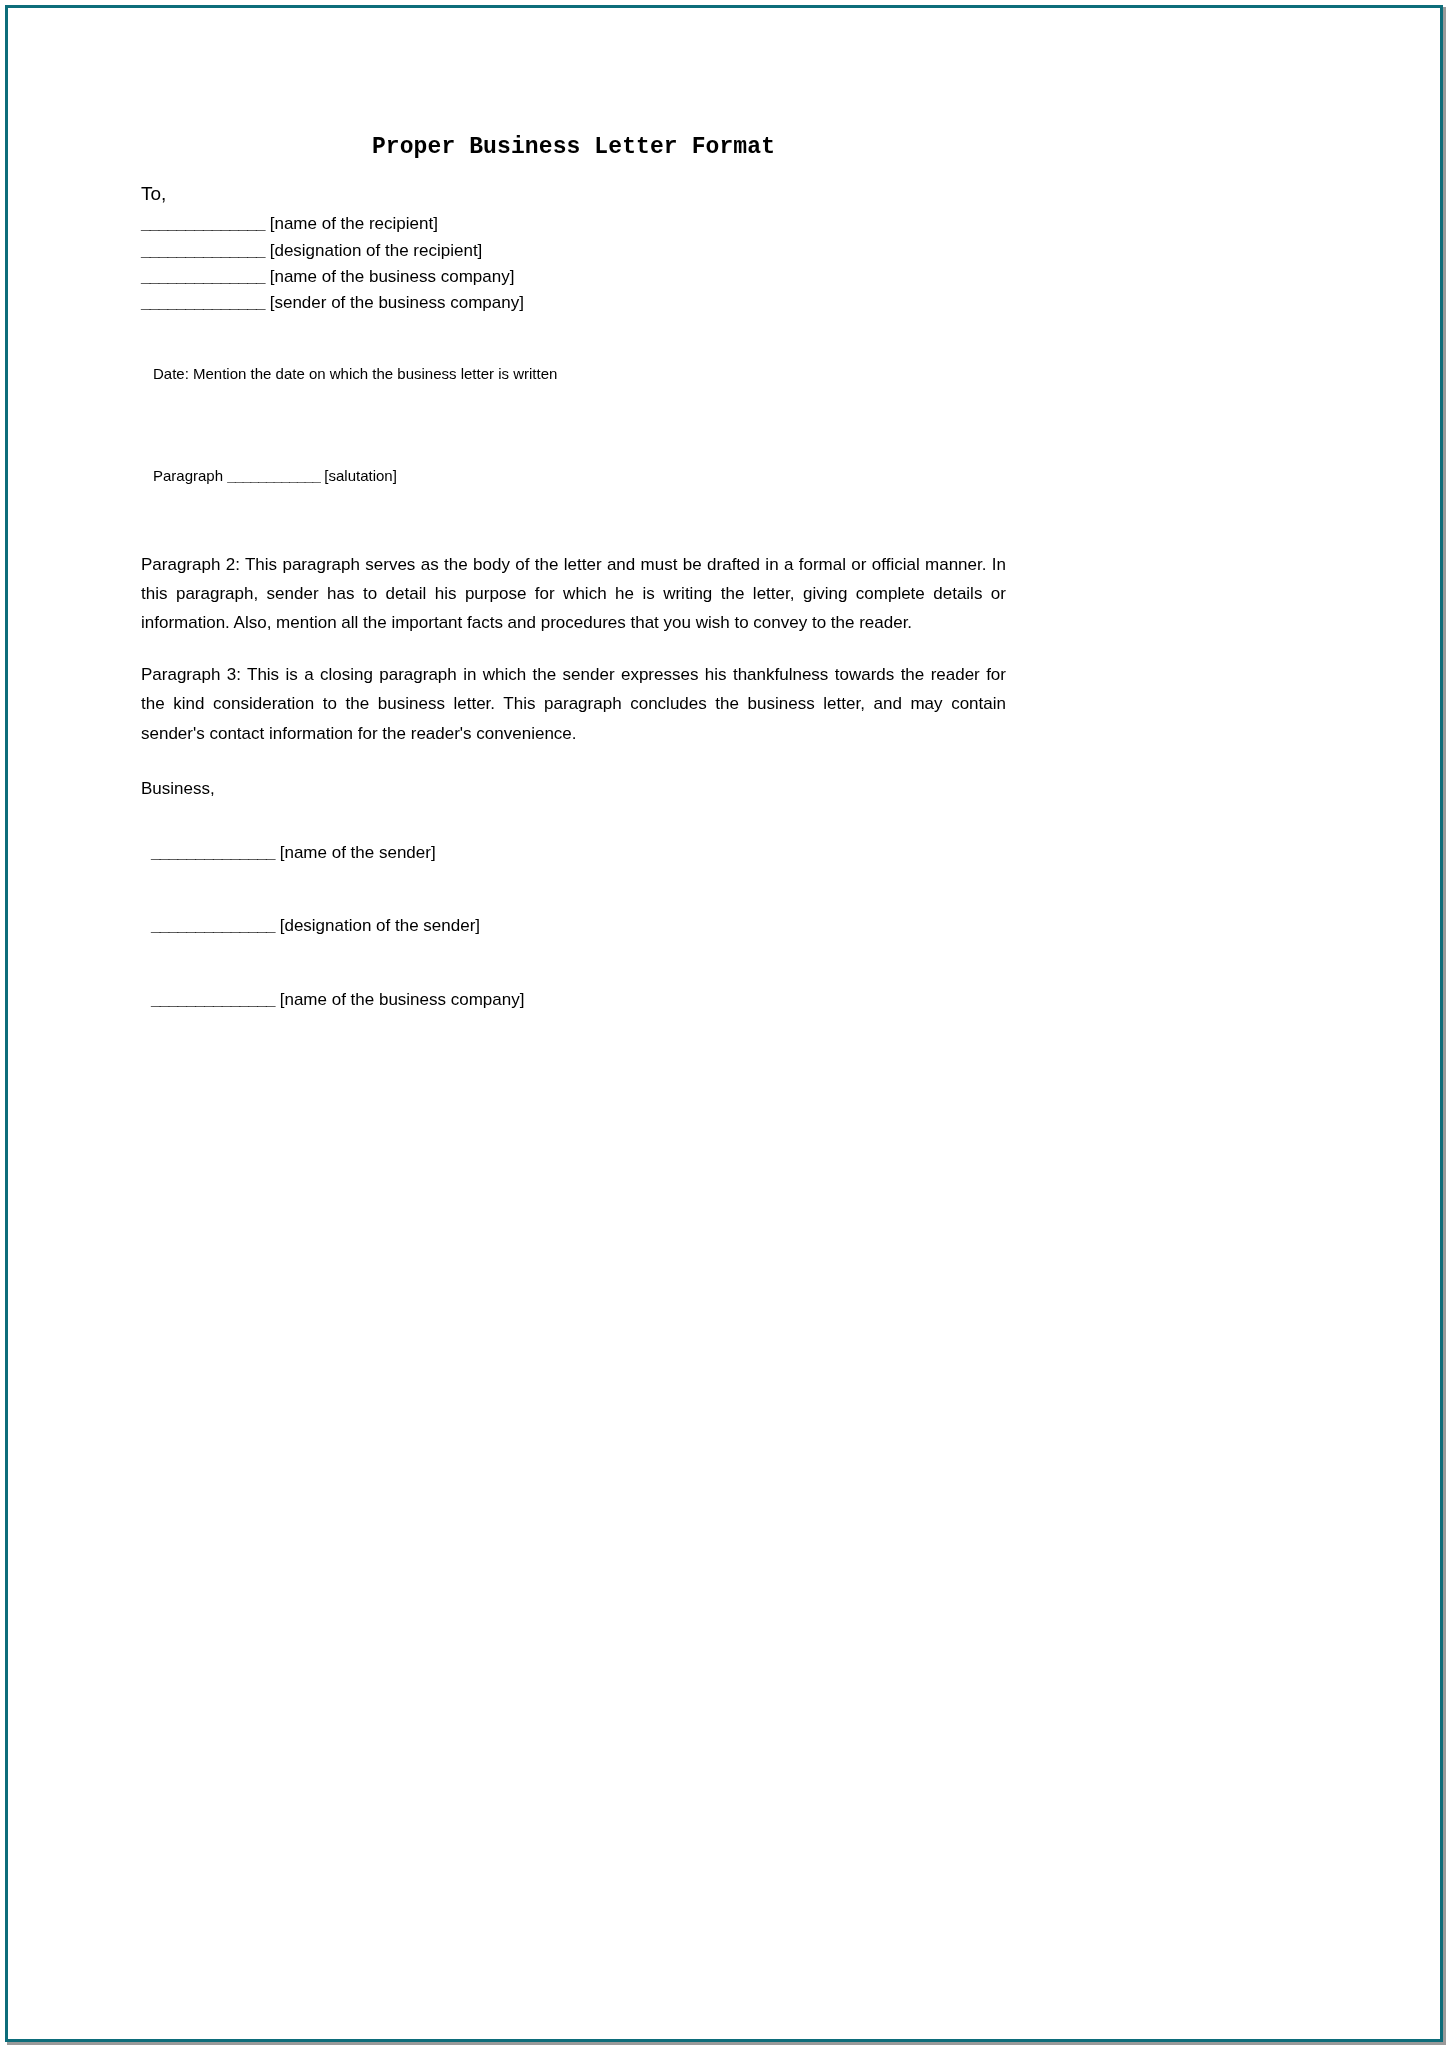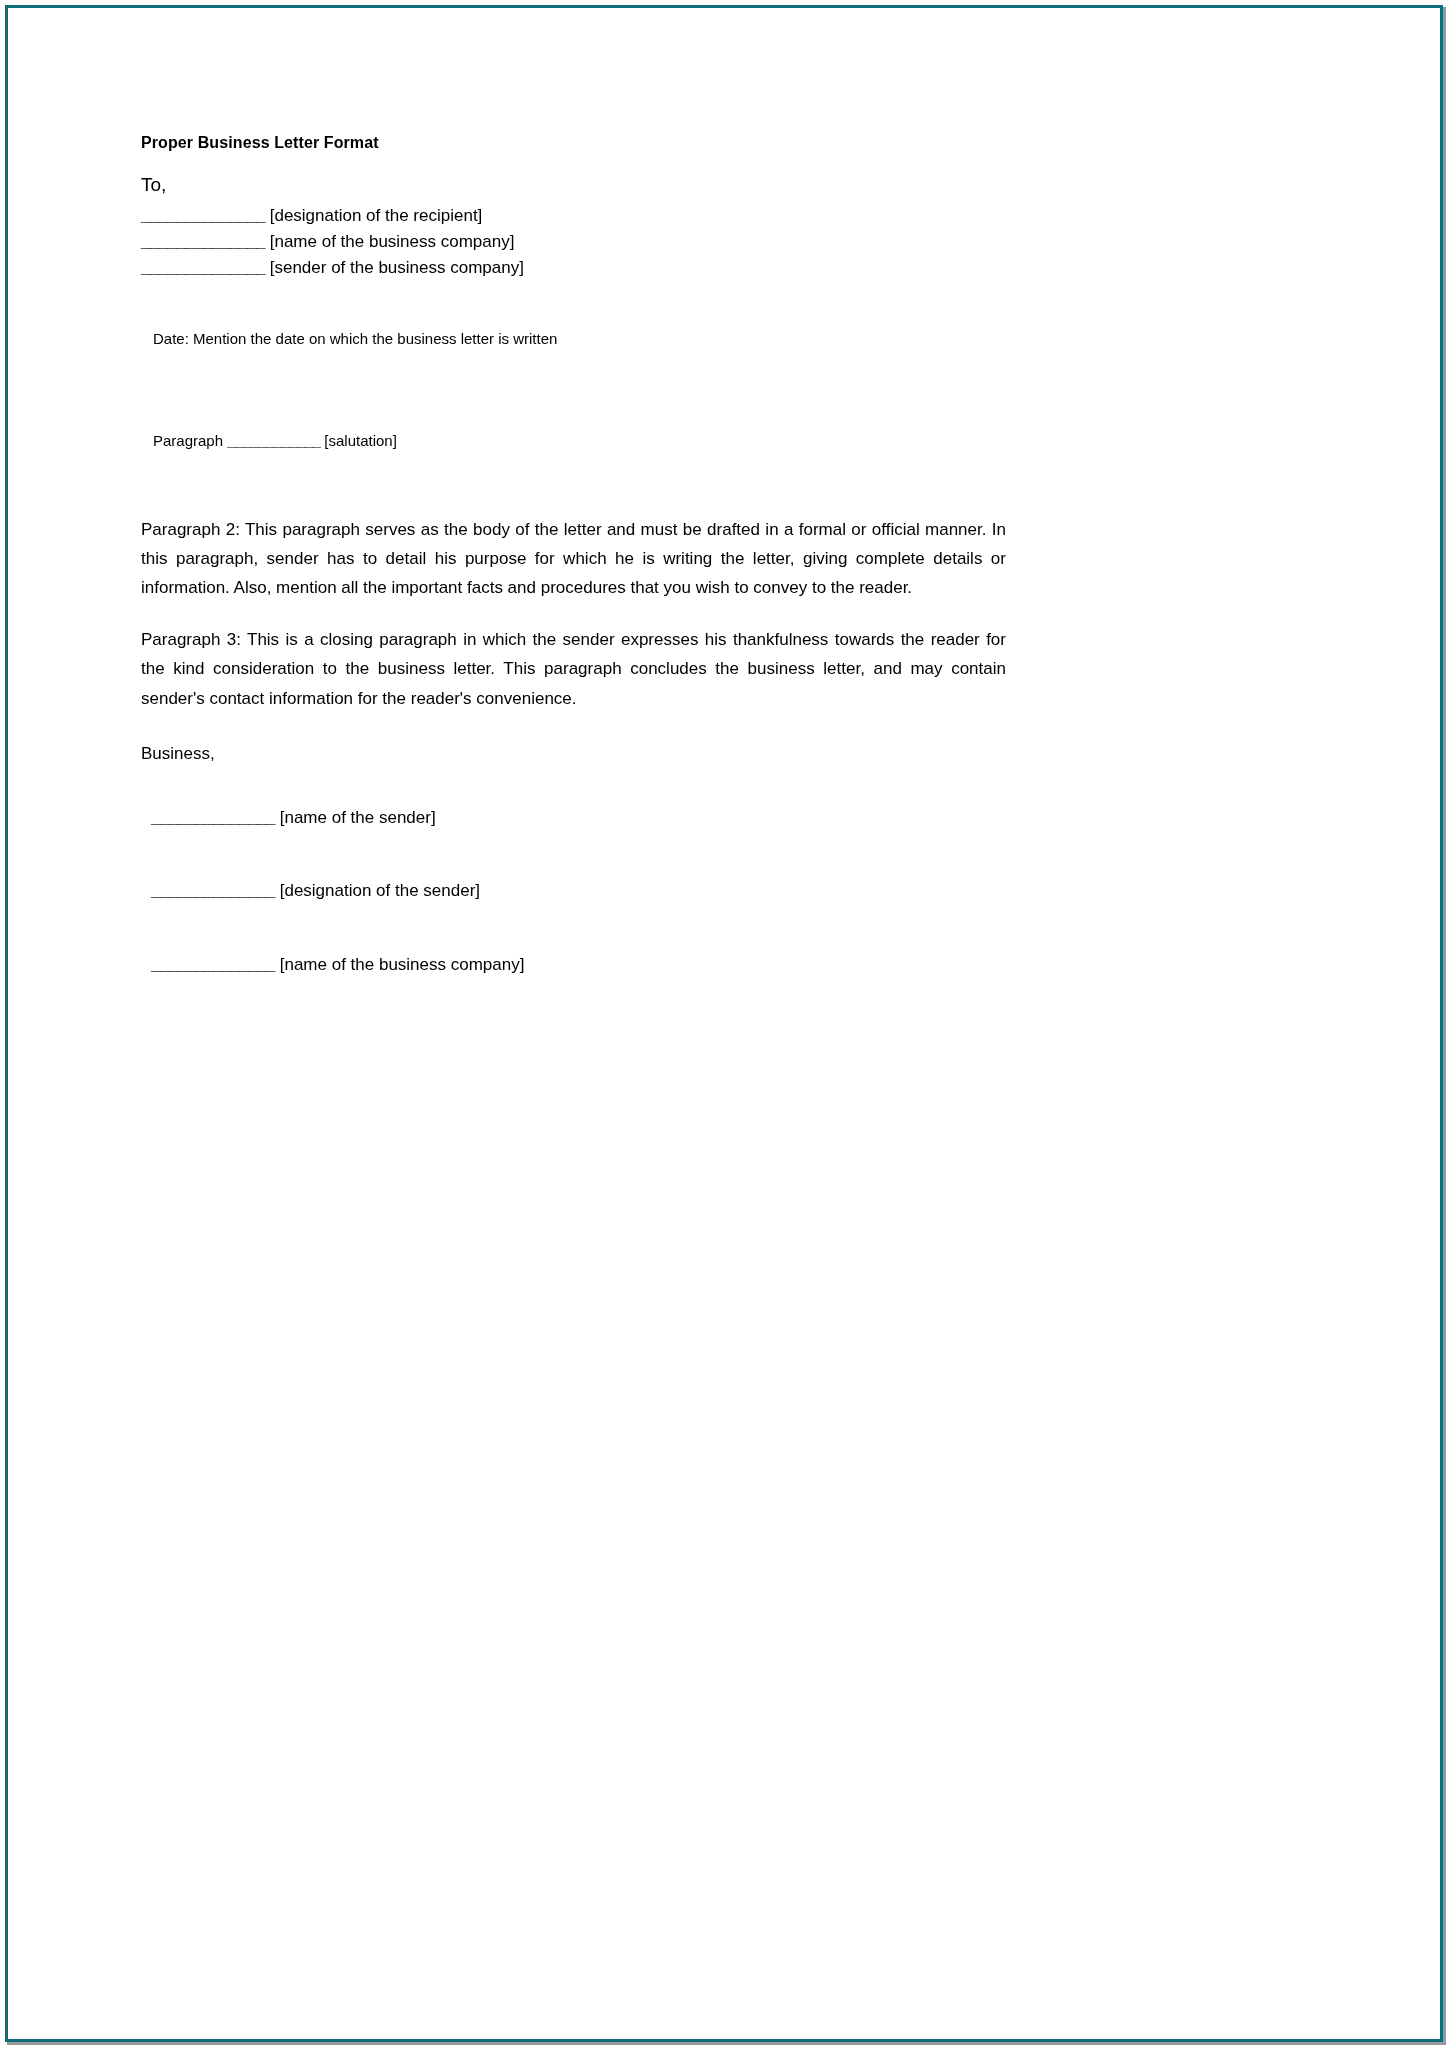--- a/index.html
+++ b/index.html
@@ -50,25 +50,27 @@
 
   .content {
     position: absolute;
     left: 133px;
     top: 125px;
     width: 865px;
     color: #000000;
   }
 
   .doc-title {
-    font-size: 16px;
+    font-size: 23px;
     font-weight: bold;
+    text-align: center;
     letter-spacing: 0.1px;
     margin: 0 0 18px 0;
     line-height: 1.25;
+    font-family: Liberation Mono, monospace;
   }
 
   .to-label {
     font-size: 19px;
     line-height: 1.45;
     margin: 8px 0 4px 0;
   }
 
   .addr-line {
     font-size: 17px;
@@ -125,20 +127,21 @@
   <div class="page-shadow"></div>
   <div class="page-frame">
     <div class="sheet">
       <div class="content">
 
         <div class="doc-title">Proper Business Letter Format</div>
 
         <div class="to-label">To,</div>
 
         <div>
+          <p class="addr-line"><span class="blank">______________</span> <span>[name of the recipient]</span></p>
           <p class="addr-line"><span class="blank">______________</span> <span>[designation of the recipient]</span></p>
           <p class="addr-line"><span class="blank">______________</span> <span>[name of the business company]</span></p>
           <p class="addr-line"><span class="blank">______________</span> <span>[sender of the business company]</span></p>
         </div>
 
         <div class="gap-lg"></div>
 
         <p class="meta-line">Date: Mention the date on which the business letter is written</p>
 
         <div class="gap-md"></div>

